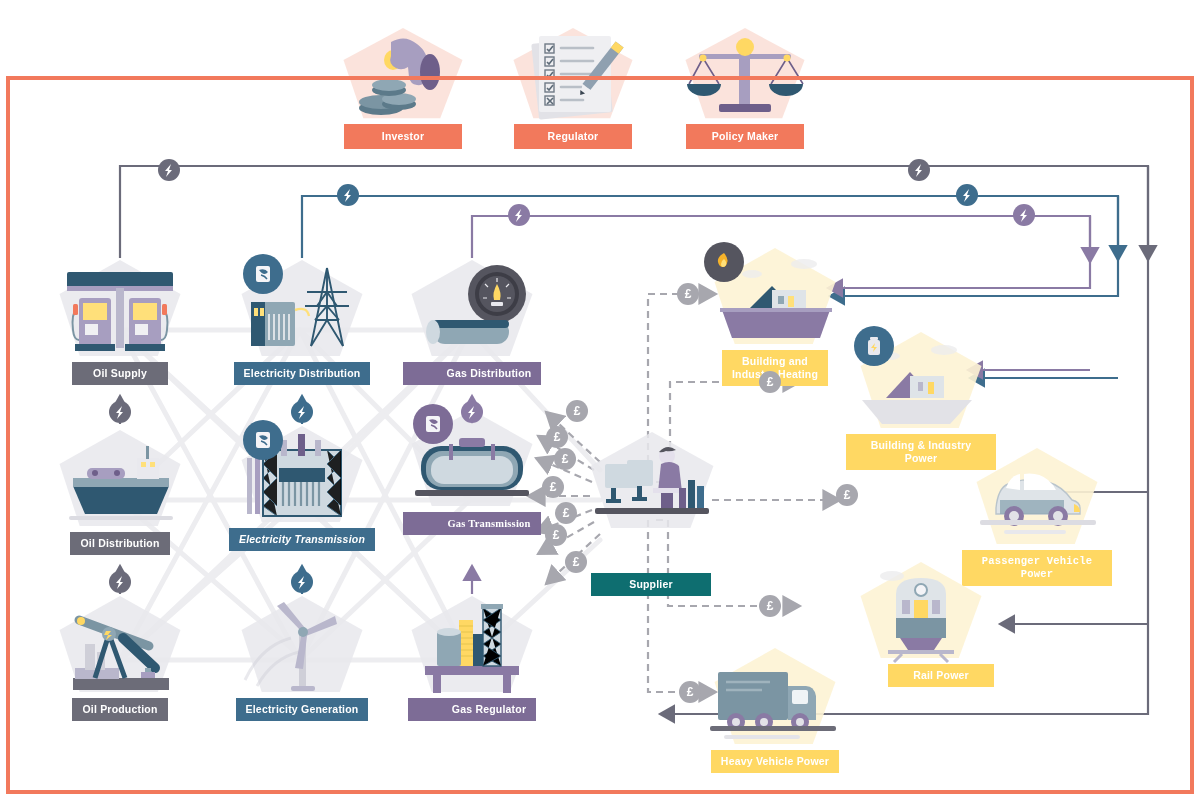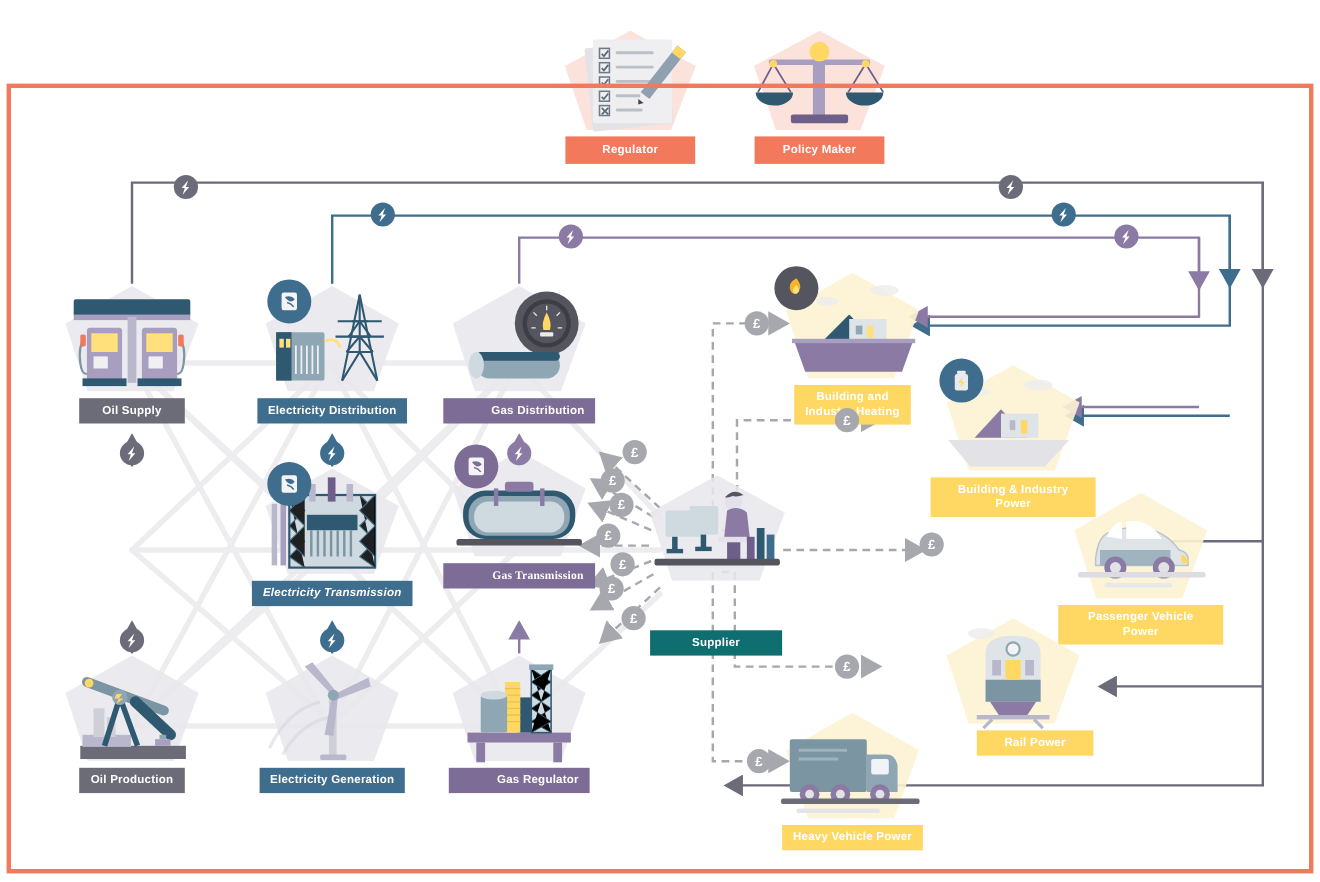--- a/index.html
+++ b/index.html
@@ -136,20 +136,37 @@
 
     <g stroke="#a7a7ae" stroke-width="2.2" fill="none" stroke-dasharray="7 5" marker-end="url(#ahMoney)">
       <path d="M648,486 L648,294 L716,294"></path>
       <path d="M656,482 L670,482 L670,382 L800,382"></path>
       <path d="M712,500 L840,500" marker-end="url(#ahMoney)"></path>
       <path d="M656,520 L668,520 L668,606 L800,606"></path>
       <path d="M648,520 L648,692 L716,692"></path>
     </g>
   </svg>
 
+  <div class="topbar-node" style="left:303px;top:28px;">
+    <div class="art">
+      <div class="blob rose"></div>
+      <svg width="200" height="96" style="position:absolute;left:0;top:0;" viewBox="0 0 200 96">
+        <ellipse cx="78" cy="80" rx="22" ry="7" fill="#5c7a8a"></ellipse>
+        <ellipse cx="78" cy="74" rx="22" ry="7" fill="#7b95a3"></ellipse>
+        <ellipse cx="96" cy="76" rx="17" ry="6" fill="#5c7a8a"></ellipse>
+        <ellipse cx="96" cy="71" rx="17" ry="6" fill="#8fa7b4"></ellipse>
+        <ellipse cx="86" cy="62" rx="17" ry="6" fill="#5c7a8a"></ellipse>
+        <ellipse cx="86" cy="57" rx="17" ry="6" fill="#8fa7b4"></ellipse>
+        <ellipse cx="90" cy="32" rx="9" ry="10" fill="#ffd863"></ellipse>
+        <path d="M88,14 q14,-8 26,2 q12,9 10,22 l-2,14 q-1,6 -8,5 q-7,-1 -8,-8 l-1,-10 q-6,4 -12,1 q-8,-4 -5,-12 z" fill="#a79ec0"></path>
+        <ellipse cx="127" cy="44" rx="10" ry="18" fill="#6e5f8a"></ellipse>
+      </svg>
+    </div>
+    <span class="lbl coral">Investor</span>
+  </div>
 
   <div class="topbar-node" style="left:473px;top:28px;">
     <div class="art">
       <div class="blob rose"></div>
       <svg width="200" height="96" style="position:absolute;left:0;top:0;" viewBox="0 0 200 96">
         <rect x="62" y="12" width="74" height="76" rx="2" fill="#e2e2e7" transform="rotate(-6 99 50)"></rect>
         <rect x="66" y="8" width="72" height="76" rx="2" fill="#efeff2"></rect>
         <g fill="none" stroke="#6f7a86" stroke-width="1.4">
           <rect x="72" y="16" width="9" height="9"></rect>
             <rect x="72" y="29" width="9" height="9"></rect>
@@ -220,20 +237,38 @@
         <path d="M118,50 q6,6 4,22 q-1,10 -6,10" stroke="#7b95a3" stroke-width="2" fill="none"></path>
         <rect x="28" y="46" width="5" height="11" rx="1.5" fill="#f2795c"></rect>
         <rect x="117" y="46" width="5" height="11" rx="1.5" fill="#f2795c"></rect>
         <rect x="30" y="86" width="40" height="7" fill="#2f5871"></rect>
         <rect x="80" y="86" width="40" height="7" fill="#2f5871"></rect>
       </svg>
     </div>
     <span class="lbl gray">Oil Supply</span>
   </div>
 
+  <div class="node" style="left:45px;top:428px;">
+    <div class="art">
+      <div class="blob"></div>
+      <svg width="150" height="104" style="position:absolute;left:0;top:0;" viewBox="0 0 150 104">
+        <path d="M28,58 h96 l-12,28 h-72 z" fill="#2f5871"></path>
+        <rect x="28" y="50" width="96" height="9" fill="#8fa7b4"></rect>
+        <rect x="92" y="30" width="22" height="21" fill="#e9e9ee"></rect>
+        <rect x="96" y="34" width="5" height="5" fill="#ffe07a"></rect>
+        <rect x="105" y="34" width="5" height="5" fill="#ffe07a"></rect>
+        <rect x="101" y="18" width="3" height="13" fill="#7b95a3"></rect>
+        <rect x="42" y="40" width="38" height="11" rx="5" fill="#a79ec0"></rect>
+        <circle cx="50" cy="45" r="3" fill="#6e5f8a"></circle>
+        <circle cx="72" cy="45" r="3" fill="#6e5f8a"></circle>
+        <rect x="24" y="88" width="104" height="4" rx="2" fill="#dcdce2"></rect>
+      </svg>
+    </div>
+    <span class="lbl gray">Oil Distribution</span>
+  </div>
 
   <div class="node" style="left:45px;top:594px;">
     <div class="art">
       <div class="blob"></div>
       <svg width="150" height="104" style="position:absolute;left:0;top:0;" viewBox="0 0 150 104">
         <rect x="28" y="84" width="96" height="12" fill="#6c6c78"></rect>
         <rect x="30" y="74" width="44" height="11" fill="#b9b7cc"></rect>
         <rect x="40" y="50" width="10" height="26" fill="#cfcfd8"></rect>
         <rect x="52" y="58" width="8" height="18" fill="#cfcfd8"></rect>
         <path d="M34,26 L104,52" stroke="#7b95a3" stroke-width="9" stroke-linecap="round"></path>
@@ -483,21 +518,21 @@
         <rect x="38" y="54" width="64" height="14" fill="#8fa7b4" opacity=".8"></rect>
         <circle cx="52" cy="70" r="10" fill="#8a7aa4"></circle>
           <circle cx="52" cy="70" r="5" fill="#e2e2e7"></circle>
         <circle cx="96" cy="70" r="10" fill="#8a7aa4"></circle>
           <circle cx="96" cy="70" r="5" fill="#e2e2e7"></circle>
         <path d="M112,58 q6,2 6,8 l-6,0 z" fill="#ffd863"></path>
         <rect x="18" y="74" width="116" height="5" rx="2" fill="#dcdce2"></rect>
         <rect x="42" y="84" width="62" height="4" rx="2" fill="#e8e8ec"></rect>
       </svg>
     </div>
-    <span class="lbl yellow" style="min-width:120px;">Passenger Vehicle Power</span>
+    <span class="lbl yellow" style="min-width:120px;font-family:Liberation Mono, monospace;">Passenger Vehicle Power</span>
   </div>
 
   <div class="node" style="left:846px;top:560px;">
     <div class="art">
       <div class="blob warm"></div>
       <svg width="150" height="104" style="position:absolute;left:0;top:0;" viewBox="0 0 150 104">
         <ellipse cx="46" cy="16" rx="12" ry="5" fill="#ececed" opacity=".8"></ellipse>
         <path d="M50,78 L50,34 q0,-16 25,-16 q25,0 25,16 l0,44 z" fill="#dfe4e8"></path>
         <path d="M50,58 L100,58 L100,78 L50,78 z" fill="#7b95a3"></path>
         <circle cx="75" cy="30" r="6" fill="#f4f4f7" stroke="#8fa7b4" stroke-width="2"></circle>

